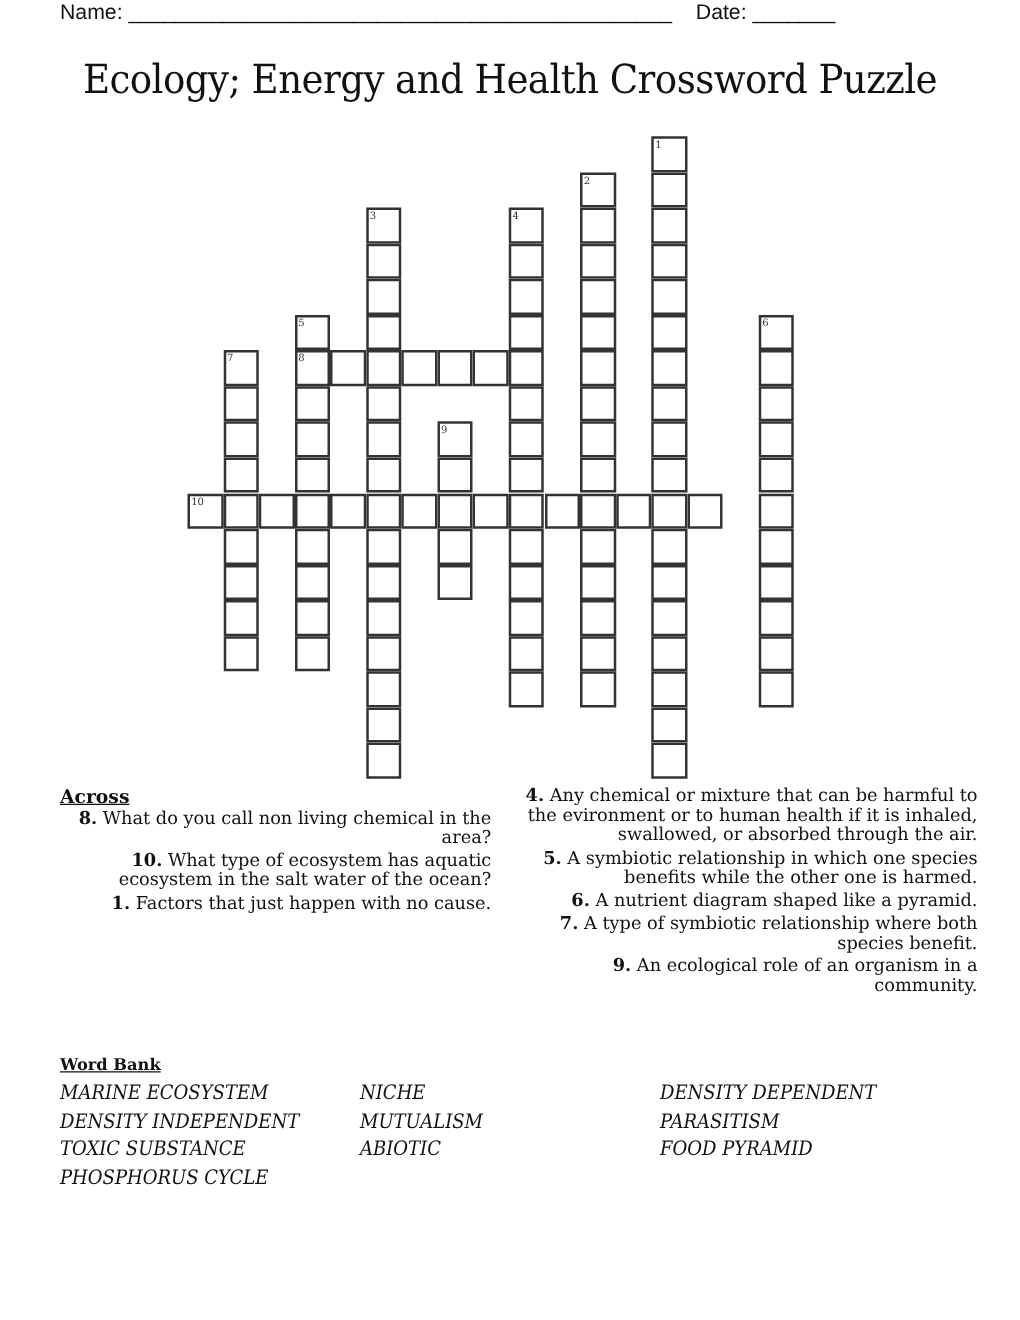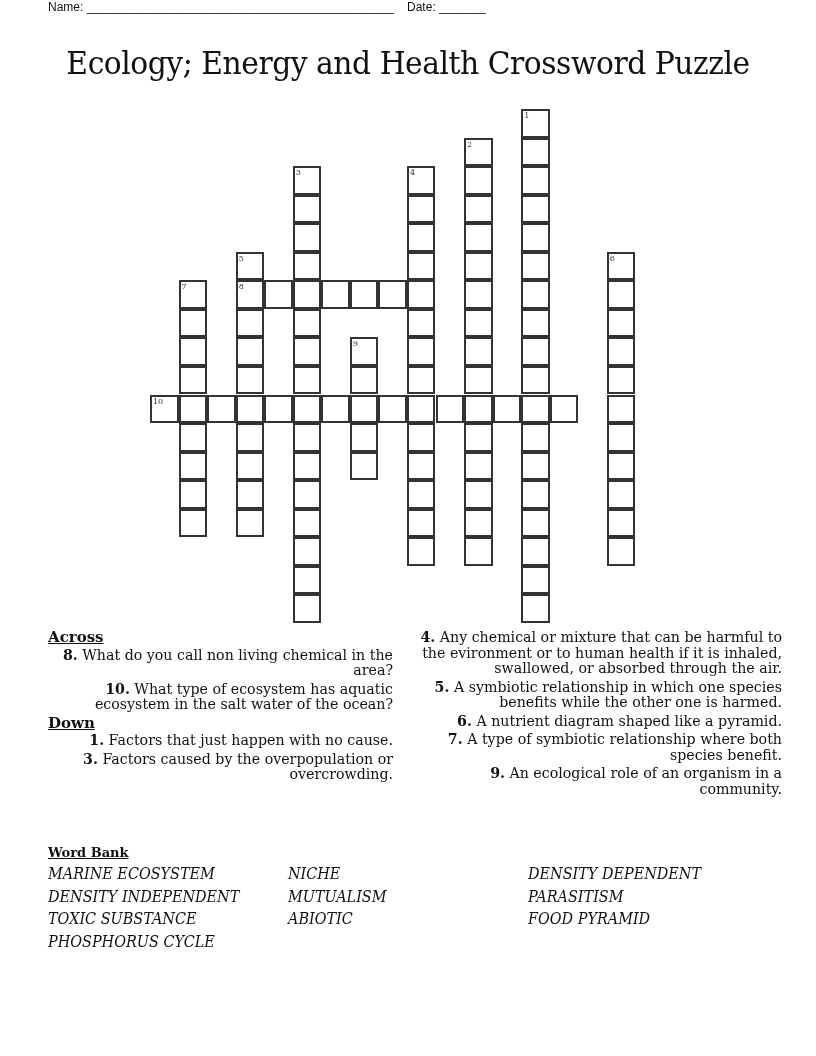--- a/index.html
+++ b/index.html
@@ -1,18 +1,18 @@
 <!DOCTYPE html>
 <html><head>
 <meta charset="utf-8">
 <style>
   html, body { margin:0; padding:0; background:#fff; }
   body { width:816px; height:1056px; position:relative; overflow:hidden; color:#111; }
   .sans { font-family: "Liberation Sans", sans-serif; }
-  #header-line { position:absolute; top:0; left:48px; font-size:12px; white-space:pre; }
+  #header-line { position:absolute; top:0; left:48px; font-size:17px; white-space:pre; }
   #title { position:absolute; top:44px; left:0; width:816px; text-align:center; font-size:32px; letter-spacing:-0.5px; font-family:"DejaVu Serif", serif; transform:scaleX(0.93); }
   #grid { position:absolute; left:0; top:0; width:816px; height:630px; }
   .cell { position:absolute; width:28.55px; height:28.55px; box-sizing:border-box; border:2px solid #333; background:#fff; margin-left:-1px; margin-top:-1px; }
   .num { position:absolute; left:1px; top:1px; font-size:8px; line-height:8px; font-family:"DejaVu Serif", serif; color:#333; }
   .clues { position:absolute; font-family:"DejaVu Serif", serif; font-size:14.2px; line-height:15.5px; }
   .clues .hd { font-weight:bold; text-decoration:underline; font-size:15px; margin-bottom:2px; }
   .clue { margin-bottom:3px;text-align:right; }
   .clue b { font-weight:bold; }
   #clues-left { left:48px; top:630px; width:345px; }
   #clues-right { left:412px; top:630px; width:370px; }
@@ -158,23 +158,21 @@
     <div class="cell" style="left: 379.4px; top: 395.5px;"></div>
     <div class="cell" style="left: 436.5px; top: 395.5px;"></div>
     <div class="cell" style="left: 493.6px; top: 395.5px;"></div>
     <div class="cell" style="left: 550.7px; top: 395.5px;"></div>
   </div>
 
 <div id="clues-left" class="clues">
   <div class="hd">Across</div>
   <div class="clue"><b>8.</b><span> What do you call non living chemical in the area?</span></div>
   <div class="clue"><b>10.</b><span> What type of ecosystem has aquatic ecosystem in the salt water of the ocean?</span></div>
-  <div class="hd">Down</div>
   <div class="clue"><b>1.</b><span> Factors that just happen with no cause.</span></div>
-  <div class="clue"><b>3.</b><span> Factors caused by the overpopulation or overcrowding.</span></div>
 </div>
 
 <div id="clues-right" class="clues">
   <div class="clue"><b>4.</b><span> Any chemical or mixture that can be harmful to the evironment or to human health if it is inhaled, swallowed, or absorbed through the air.</span></div>
   <div class="clue"><b>5.</b><span> A symbiotic relationship in which one species benefits while the other one is harmed.</span></div>
   <div class="clue"><b>6.</b><span> A nutrient diagram shaped like a pyramid.</span></div>
   <div class="clue"><b>7.</b><span> A type of symbiotic relationship where both species benefit.</span></div>
   <div class="clue"><b>9.</b><span> An ecological role of an organism in a community.</span></div>
 </div>
 

